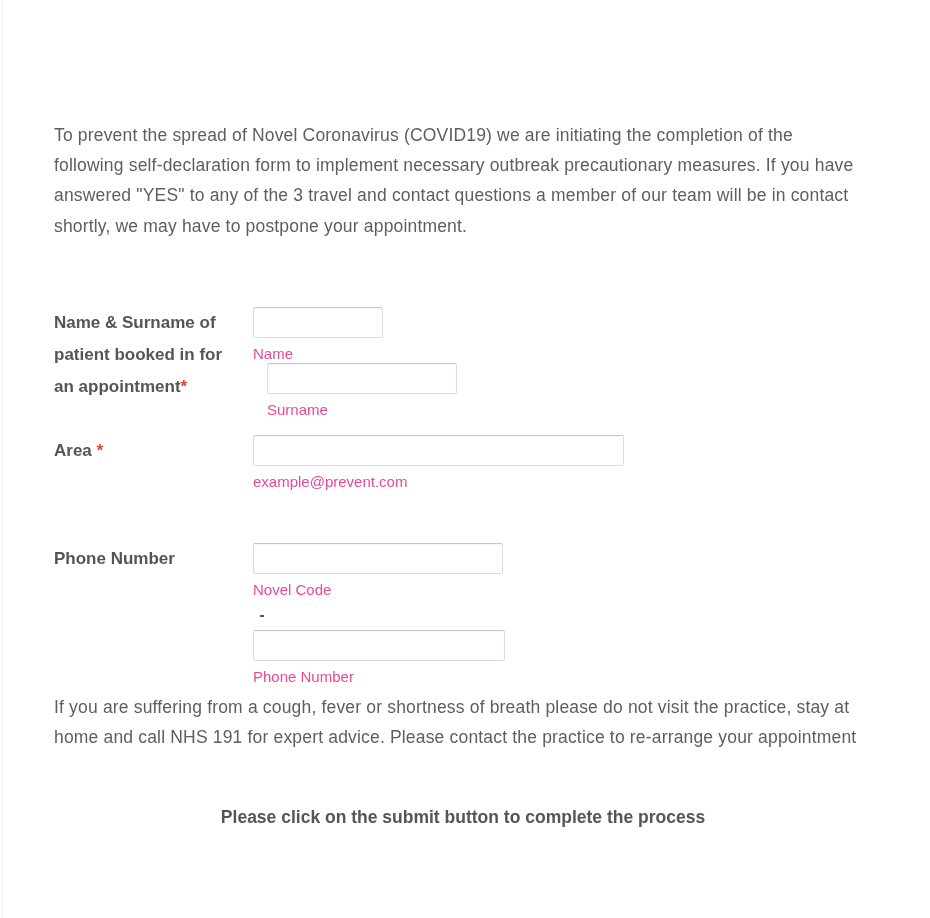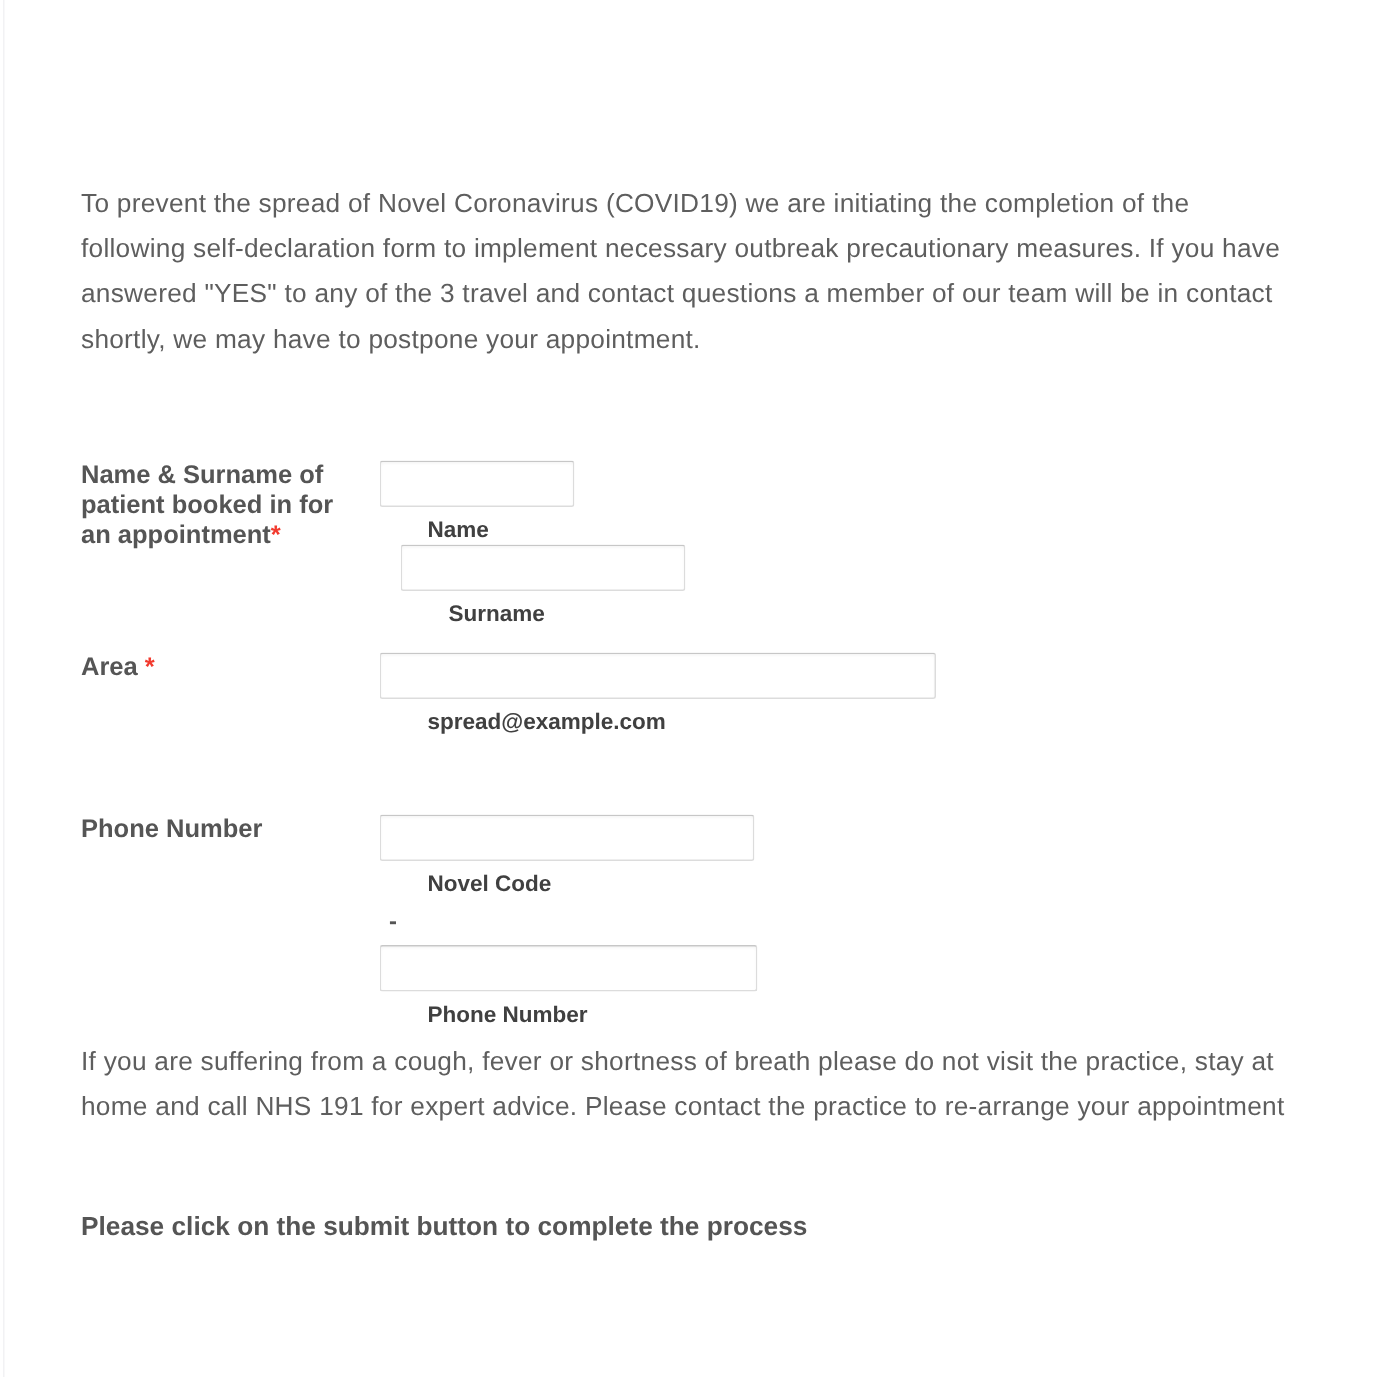--- a/index.html
+++ b/index.html
@@ -58,40 +58,41 @@
     position: absolute;
     left: 0;
     top: 674px;
     width: 828px;
   }
   #submit-instruction {
     position: absolute;
     left: 0;
     top: 784px;
     width: 818px;
+    text-align: center;
     color: #555555;
     font-size: 17.5px;
     line-height: 30.4px;
     font-weight: bold;
   }
 
   
   .field-row {
     position: absolute;
     left: 0;
   }
   .field-label {
     position: absolute;
     left: 0;
     top: 0;
     width: 190px;
     color: #555555;
     font-size: 17px;
     font-weight: bold;
-    line-height: 20px;
+    line-height: 32px;
   }
   .req-star {
     color: #f23a2e;
     font-weight: bold;
     font-size: 17px;
   }
 
   .inputs {
     position: absolute;
     left: 199px;
@@ -113,25 +114,24 @@
     box-shadow: inset 0 1px 2px rgba(0,0,0,0.045);
     font-family: "Liberation Sans", sans-serif;
     font-size: 14px;
     color: #333;
     padding: 0 6px;
     outline: none;
   }
   .sub-label {
     display: block;
     margin-top: 7px;
-    color: #404040;
+    color: #ec4899;
     font-size: 15px;
     line-height: 18px;
-    font-weight: 700;
-    margin-left: 32px;
+    font-weight: 400;
   }
 
   .dash-sep {
     display: inline-block;
     vertical-align: top;
     width: 18px;
     text-align: center;
     color: #555555;
     font-size: 16px;
     font-weight: bold;
@@ -174,21 +174,21 @@
           <span class="sub-label">Surname</span>
         </div>
       </div>
     </div>
 
     <div class="field-row" id="row-email">
       <div class="field-label"><span>Area</span> <span class="req-star">*</span></div>
       <div class="inputs">
         <div class="input-group" id="group-email">
           <input class="text-input" id="input-email" type="text" value="" style="">
-          <span class="sub-label">spread@example.com</span>
+          <span class="sub-label">example@prevent.com</span>
         </div>
       </div>
     </div>
 
     <div class="field-row" id="row-phone">
       <div class="field-label"><span>Phone Number</span></div>
       <div class="inputs">
         <div class="input-group" id="group-area-code">
           <input class="text-input" id="input-area-code" type="text" value="" style="">
           <span class="sub-label">Novel Code</span>

